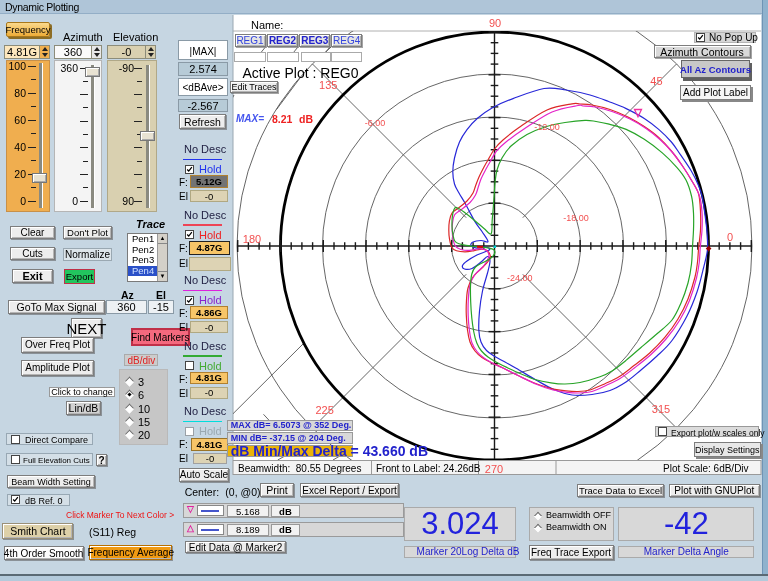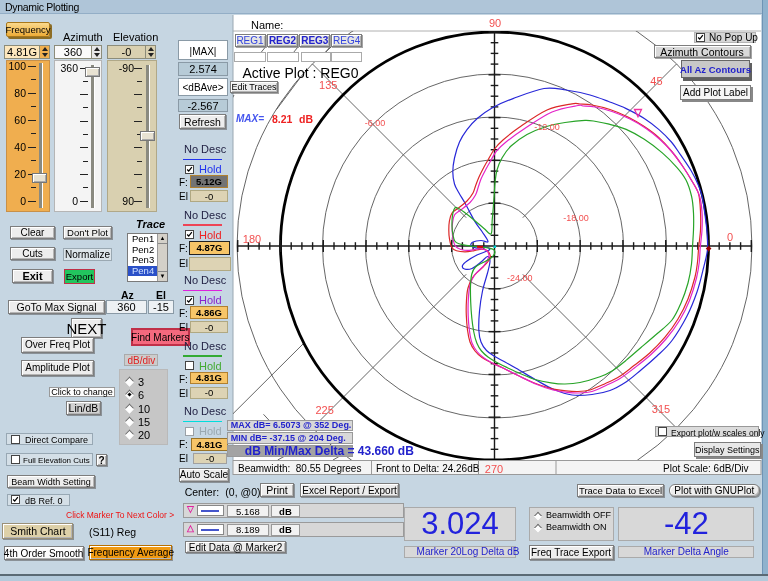--- a/index.html
+++ b/index.html
@@ -408,21 +408,21 @@
         <text x="324.6" y="413.5" class="rl" font-size="11">225</text>
         <text x="661" y="413" class="rl" font-size="11">315</text>
         <text x="494" y="472.5" class="rl" font-size="11">270</text>
         <text x="375" y="125.8" class="rl" font-size="9">-6.00</text>
         <text x="547" y="130.0" class="rl" font-size="9">-12.00</text>
         <text x="576" y="220.5" class="rl" font-size="9">-18.00</text>
         <text x="519.8" y="280.5" class="rl" font-size="9">-24.00</text>
 </g>
 </svg></div>
 <div class="lab" style="left:238px;top:462.5px;font-size:10px;">Beamwidth:&nbsp; 80.55 Degrees</div>
-<div class="lab" style="left:376px;top:462.5px;font-size:10px;">Front to Delta: 24.26dB</div>
+<div class="lab" style="left:376px;top:462.5px;font-size:10px;">Front to Label: 24.26dB</div>
 <div class="lab" style="left:663px;top:462.5px;font-size:10px;">Plot Scale: 6dB/Div</div>
 <div class="lab" style="left:239px;top:19px;font-size:11px;padding-left:12px;">Name:</div>
 <div class="btn" style="left:234.5px;top:33.5px;width:31px;height:13.5px;font-size:10px;color:#3344dd;font-weight:normal;background:#e4e4e4;">
     <span style="">REG1</span>
   </div>
 <div class="btn" style="left:267px;top:33.5px;width:31px;height:13.5px;font-size:10px;color:#2222cc;font-weight:bold;background:#e4e4e4;">
     <span style="">REG2</span>
   </div>
 <div class="btn" style="left:299.3px;top:33.5px;width:31px;height:13.5px;font-size:10px;color:#2222cc;font-weight:bold;background:#e4e4e4;">
     <span style="">REG3</span>
@@ -458,33 +458,33 @@
     <span style="">Add Plot Label</span>
   </div>
 <div class="vbox" style="left:655px;top:425.8px;width:104px;height:11.5px;font-size:9px;background:#dcdcdc;border:1px solid #999;"></div>
 <span class="cb" style="left:658px;top:427.3px;border-color:#444;"></span>
 <div class="lab" style="left:671px;top:427.5px;font-size:8.5px;">Export plot/w scales only</div>
 <div class="btn" style="left:693.5px;top:442px;width:67.5px;height:15px;font-size:9px;background:#e8e8e8;box-shadow:2px 2px 0 #888;">
     <span style="">Display Settings</span>
   </div>
 <div class="vbox" style="left:226.8px;top:419.7px;width:126.5px;height:11px;font-size:9px;background:#d8d8d8;border:1px solid #999;color:#2222cc;font-weight:bold;justify-content:flex-start;padding-left:3px;">MAX dB= 6.5073 @ 352 Deg.</div>
 <div class="vbox" style="left:226.8px;top:432px;width:126.5px;height:11.5px;font-size:9px;background:#d8d8d8;border:1px solid #999;color:#2222cc;font-weight:bold;justify-content:flex-start;padding-left:3px;">MIN dB= -37.15 @ 204 Deg.</div>
-<div class="vbox" style="left:226.8px;top:445.2px;width:126.5px;height:12.3px;font-size:12px;background:#a3a3a3;border:1px solid #999;color:#2222cc;font-weight:bold;justify-content:flex-start;padding-left:17px;">dB Min/Max Delta = 43.660 dB</div>
+<div class="vbox" style="left:226.8px;top:445.2px;width:126.5px;height:12.3px;font-size:14px;background:#eab308;border:1px solid #999;color:#2222cc;font-weight:bold;justify-content:flex-start;padding-left:3px;">dB Min/Max Delta = 43.660 dB</div>
 <div class="lab" style="left:184.7px;top:486px;font-size:10.5px;">Center:</div>
 <div class="lab" style="left:225.3px;top:486px;font-size:10.5px;">(0, @0)</div>
 <div class="btn" style="left:259.7px;top:483.1px;width:34.5px;height:14px;font-size:10.5px;">
     <span style="">Print</span>
   </div>
 <div class="btn" style="left:300.3px;top:483.1px;width:98.5px;height:14px;font-size:10px;">
     <span style="">Excel Report / Export</span>
   </div>
 <div class="btn" style="left:577px;top:484px;width:87px;height:12.5px;font-size:9.5px;">
     <span style="">Trace Data to Excel</span>
   </div>
-<div class="btn" style="left:669px;top:484px;width:90.5px;height:12.5px;font-size:10px;border-radius:6px;">
+<div class="btn" style="left:669px;top:484px;width:90.5px;height:12.5px;font-size:10px;">
     <span style="">Plot with GNUPlot</span>
   </div>
 <div style="position:absolute;left:183px;top:503.4px;width:221.4px;height:15px;background:#d7d7d7;border:1px solid #9a9a9a;"></div>
 <div class="lab" style="left:187px;top:504.4px;font-size:9px;color:#e020a0;font-weight:bold;">▽</div>
 <div style="position:absolute;left:196.9px;top:505.4px;width:26.9px;height:11px;background:#fff;border:1px solid #888;"></div>
 <div style="position:absolute;left:201px;top:510.4px;width:18px;height:2px;background:#4455cc;"></div>
 <div class="vbox" style="left:226.9px;top:504.9px;width:42px;height:12.5px;font-size:9.5px;background:#f2f2f2;border:1px solid #999;">5.168</div>
 <div class="vbox" style="left:270.6px;top:504.9px;width:29.7px;height:12.5px;font-size:9.5px;background:#f2f2f2;border:1px solid #999;font-weight:bold;">dB</div>
 <div style="position:absolute;left:183px;top:522.2px;width:221.4px;height:15px;background:#d7d7d7;border:1px solid #9a9a9a;"></div>
 <div class="lab" style="left:187px;top:523.2px;font-size:9px;color:#e020a0;font-weight:bold;">△</div>

